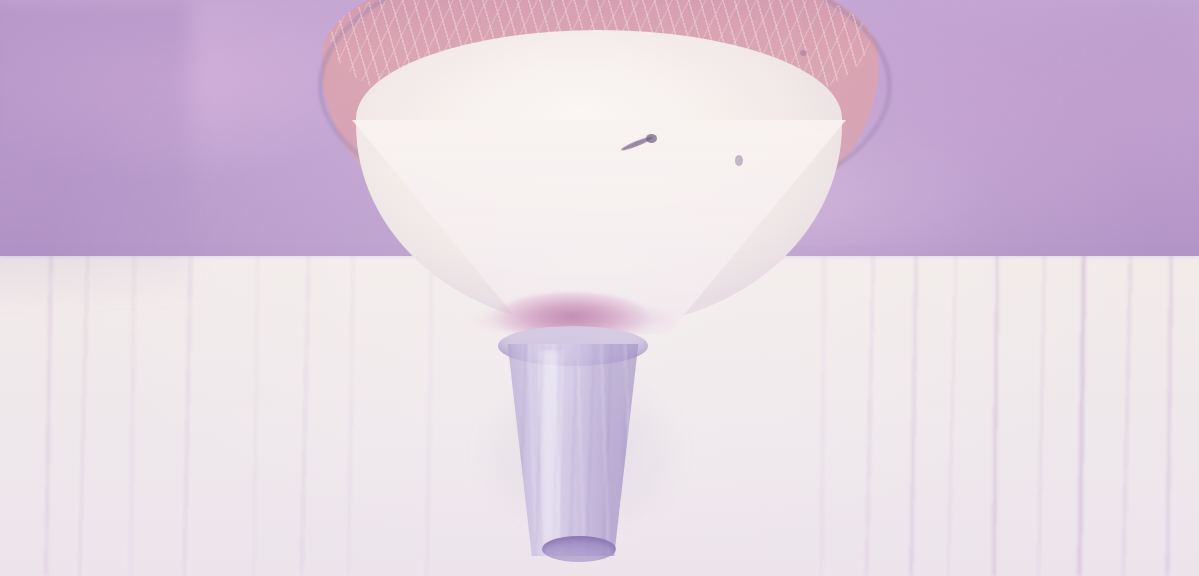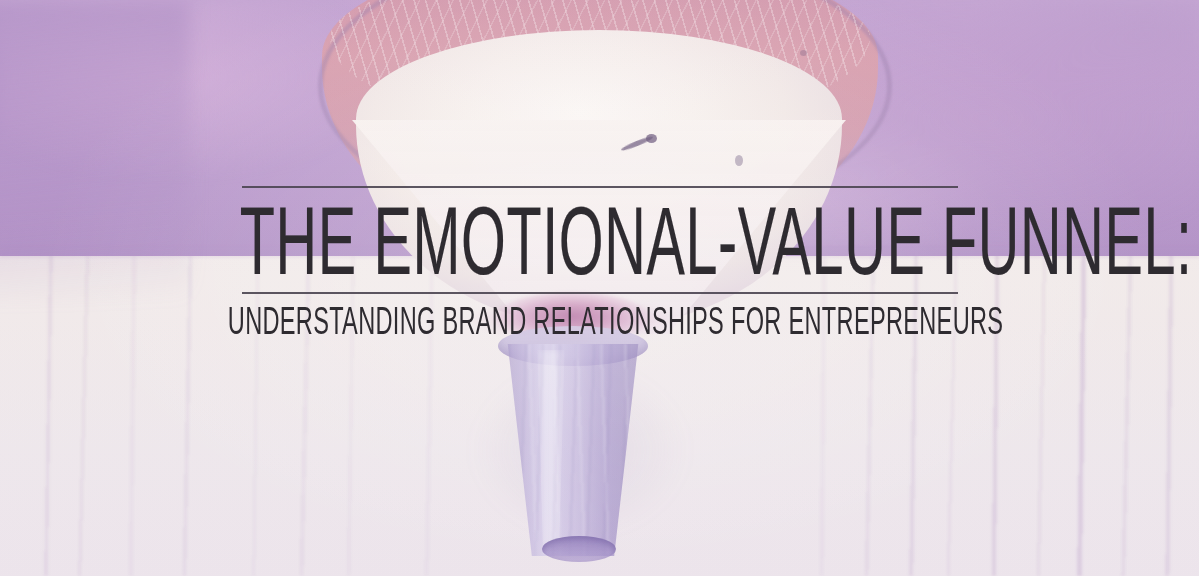--- a/index.html
+++ b/index.html
@@ -363,20 +363,14 @@
     <div class="funnel-residue"></div>
     <div class="funnel-collar"></div>
     <div class="funnel-stem"></div>
     <div class="funnel-stem-tex"></div>
     <div class="funnel-stem-hl"></div>
     <div class="funnel-tip"></div>
   </div>
 
   <div class="bg-haze"></div>
 
-  <div class="title-block">
-    <div class="rule rule-top"></div>
-    <h1 class="main-title">THE EMOTIONAL-VALUE FUNNEL:</h1>
-    <div class="rule rule-mid"></div>
-    <h2 class="sub-title">UNDERSTANDING BRAND RELATIONSHIPS FOR ENTREPRENEURS</h2>
-  </div>
 
 </div>
 
 </body></html>

